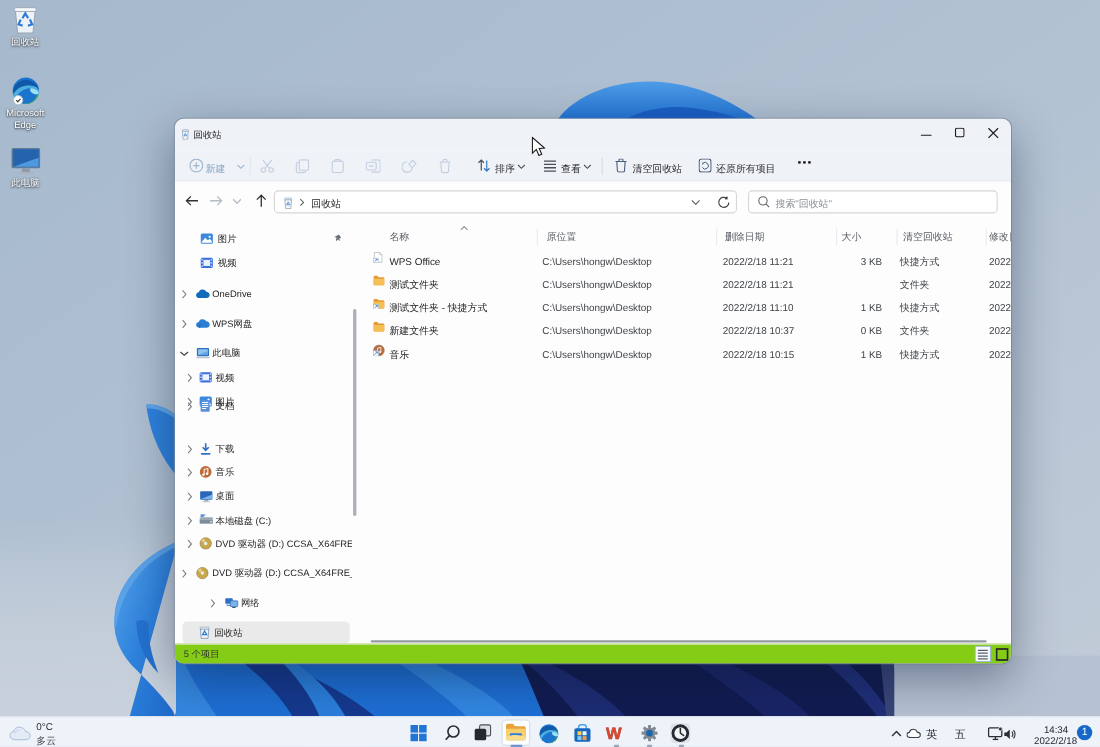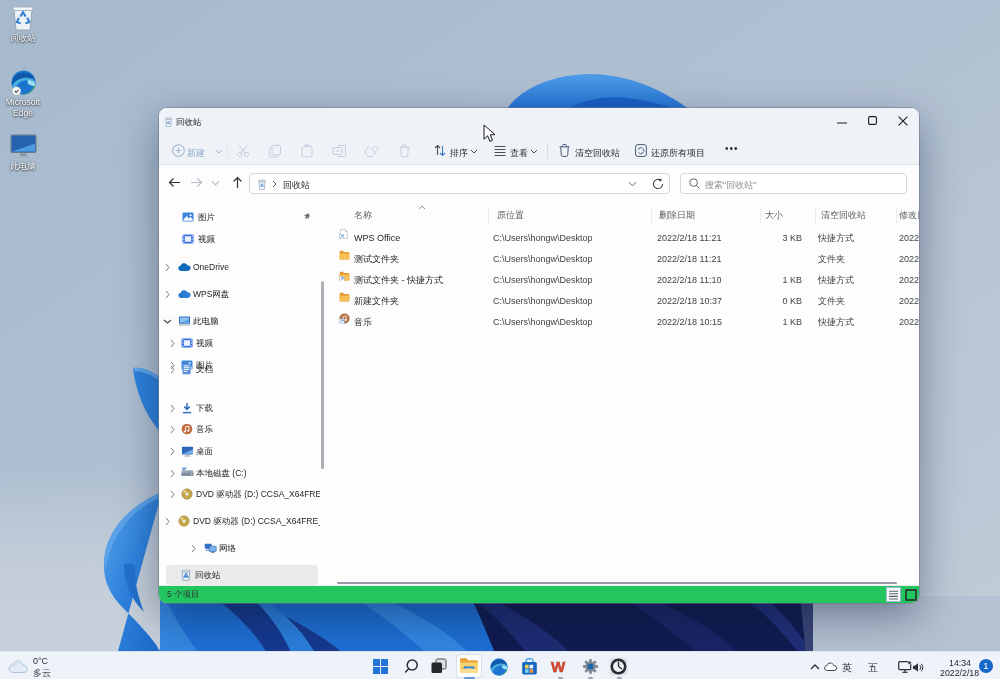--- a/index.html
+++ b/index.html
@@ -14,21 +14,21 @@
 .cmtxt { position:absolute; top:9.5px; font-size:9px; color:#2b2b2b; }
 #addrrow { position:relative; height:35px; background:#fdfdfd; }
 .abox { position:absolute; top:8px; height:21px; border:1px solid #d6d6d6; border-radius:4px; background:#fff; }
 #main { position:relative; height:385px; background:#fdfdfd; font-size:8.5px;text-decoration:underline; }
 .srow { position:absolute; height:20px; line-height:20px; color:#1f1f1f; white-space:nowrap; width:161px; overflow:hidden; }
 .srow .sic { position:absolute; top:3px; }
 .schev { position:absolute; top:6px; width:5px; height:9px; color:#5f6368; }
 .frow { position:absolute; left:166px; right:0; height:21px; line-height:21px; color:#1f1f1f; white-space:nowrap; overflow:hidden; }
 .fcell { position:absolute; top:0; font-size:9px; }
 .hdr { color:#5a5f66; }
-#statusbar { position:relative; height:32px; background:#22c55e; border-top:1px solid #ebebeb; font-size:8.5px; color:#333; }
+#statusbar { position:relative; height:32px; background:#84cc16; border-top:1px solid #ebebeb; font-size:8.5px; color:#333; }
 #taskbar { position:absolute; left:0; bottom:0; width:1000px; height:28px; background:#eef2f9; border-top:1px solid #dde4ee; }
 .tbi { position:absolute; top:0; }
 #wm { position:absolute; right:4px; top:622px; text-align:right; font-size:8.4px; color:rgba(255,255,255,.72); line-height:12.5px; }
 svg { display:block; }
 </style>
 </head>
 <body>
 <div id="screen">
 <svg id="wall" width="1000" height="679" viewBox="0 0 1000 679">
   <defs>

